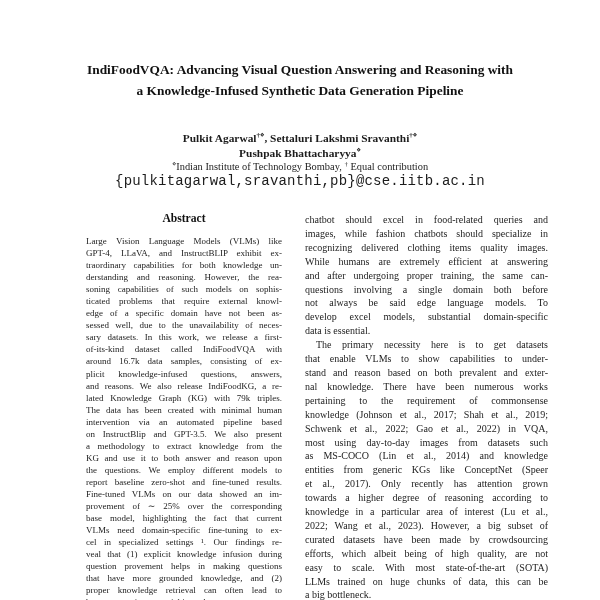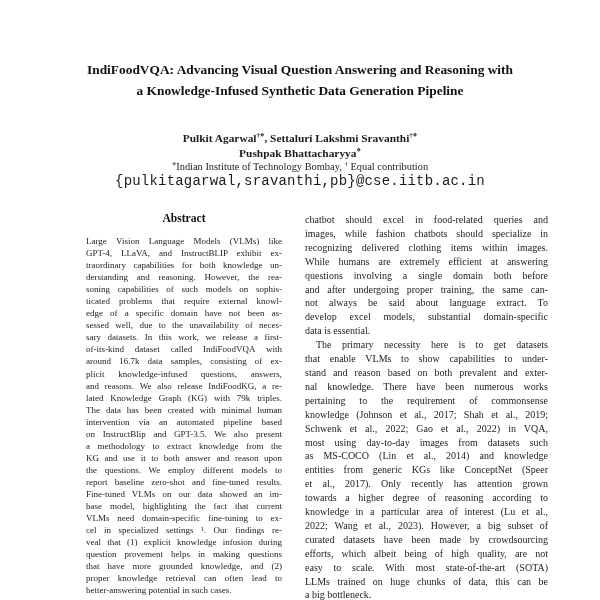--- a/index.html
+++ b/index.html
@@ -116,39 +116,40 @@
           <div class="line">and reasons. We also release IndiFoodKG, a re-</div>
           <div class="line">lated Knowledge Graph (KG) with 79k triples.</div>
           <div class="line">The data has been created with minimal human</div>
           <div class="line">intervention via an automated pipeline based</div>
           <div class="line">on InstructBlip and GPT-3.5. We also present</div>
           <div class="line">a methodology to extract knowledge from the</div>
           <div class="line">KG and use it to both answer and reason upon</div>
           <div class="line">the questions. We employ different models to</div>
           <div class="line">report baseline zero-shot and fine-tuned results.</div>
           <div class="line">Fine-tuned VLMs on our data showed an im-</div>
+          <div class="line">provement of ∼ 25% over the corresponding</div>
           <div class="line">base model, highlighting the fact that current</div>
           <div class="line">VLMs need domain-specific fine-tuning to ex-</div>
           <div class="line">cel in specialized settings ¹. Our findings re-</div>
           <div class="line">veal that (1) explicit knowledge infusion during</div>
           <div class="line">question provement helps in making questions</div>
           <div class="line">that have more grounded knowledge, and (2)</div>
           <div class="line">proper knowledge retrieval can often lead to</div>
           <div class="line last">better-answering potential in such cases.</div>
         </div>
     </div>
     <div class="col-right">
         <div class="par">
           <div class="line">chatbot should excel in food-related queries and</div>
           <div class="line">images, while fashion chatbots should specialize in</div>
-          <div class="line">recognizing delivered clothing items within images.</div>
+          <div class="line">recognizing delivered clothing items quality images.</div>
           <div class="line">While humans are extremely efficient at answering</div>
+          <div class="line">and after undergoing proper training, the same can-</div>
           <div class="line">questions involving a single domain both before</div>
-          <div class="line">and after undergoing proper training, the same can-</div>
-          <div class="line">not always be said about language extract. To</div>
+          <div class="line">not always be said edge language models. To</div>
           <div class="line">develop excel models, substantial domain-specific</div>
           <div class="line last">data is essential.</div>
         </div>
         <div class="par indent">
           <div class="line">The primary necessity here is to get datasets</div>
           <div class="line">that enable VLMs to show capabilities to under-</div>
           <div class="line">stand and reason based on both prevalent and exter-</div>
           <div class="line">nal knowledge. There have been numerous works</div>
           <div class="line">pertaining to the requirement of commonsense</div>
           <div class="line">knowledge (Johnson et al., 2017; Shah et al., 2019;</div>

